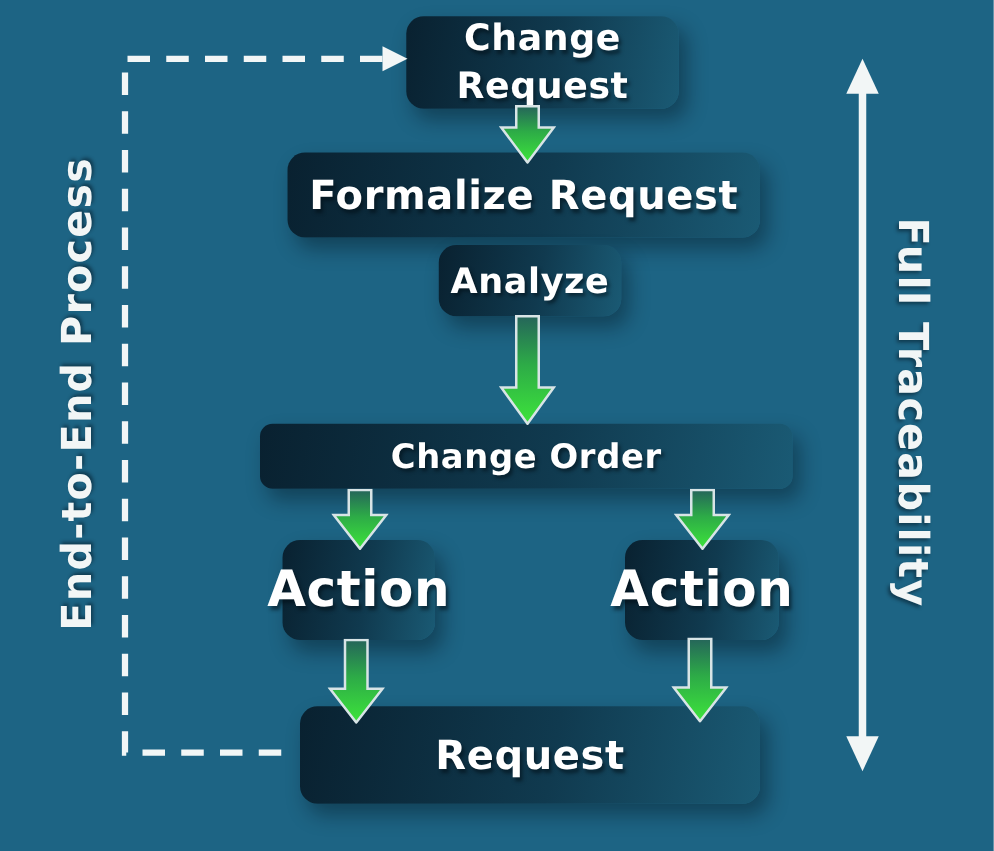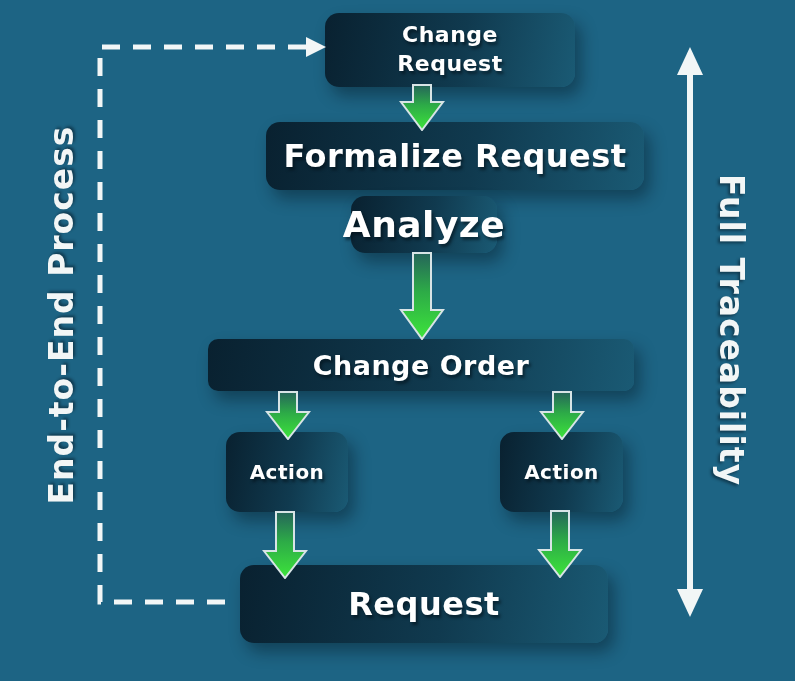--- a/index.html
+++ b/index.html
@@ -12,28 +12,28 @@
   }
   .node{
     position:absolute;
     background:linear-gradient(100deg,#092130 0%,#103A4F 55%,#1A5A74 100%);
     border-radius:14px;
     box-shadow:6px 9px 16px rgba(3,14,22,.38);
     color:#ffffff;
     font-weight:bold;
     display:flex;align-items:center;justify-content:center;
     text-align:center;
-    font-size:20px;
+    font-size:40px;
     letter-spacing:.5px;
     text-shadow:2px 3px 3px rgba(2,12,20,.55);
     z-index:1;
   }
-  .node-change-request{left:325px;top:13px;width:190px;height:74px;font-size:22px;line-height:1.3;padding:0 30px;}
-  .node-formalize{left:230px;top:122px;width:378px;height:68px;font-size:32px;margin-left:36px;}
-  .node-analyze{left:351px;top:196px;width:146px;height:57px;font-size:36px;}
+  .node-change-request{left:325px;top:13px;width:190px;height:74px;font-size:29px;line-height:1.3;padding:0 14px;}
+  .node-formalize{left:230px;top:122px;width:378px;height:68px;font-size:32px;}
+  .node-analyze{left:351px;top:196px;width:146px;height:57px;font-size:28px;}
   .node-change-order{left:208px;top:339px;width:426px;height:52px;font-size:27px;border-radius:10px;}
   .node-action-left{left:226px;top:432px;width:122px;height:80px;}
   .node-action-right{left:500px;top:432px;width:123px;height:80px;}
   .node-complete{left:240px;top:565px;width:368px;height:78px;font-size:32px;}
   .garrow{position:absolute;z-index:2;}
   .overlay{position:absolute;left:0;top:0;z-index:3;pointer-events:none;}
   .side-label{
     position:absolute;
     color:#f2f6f6;
     font-weight:bold;

